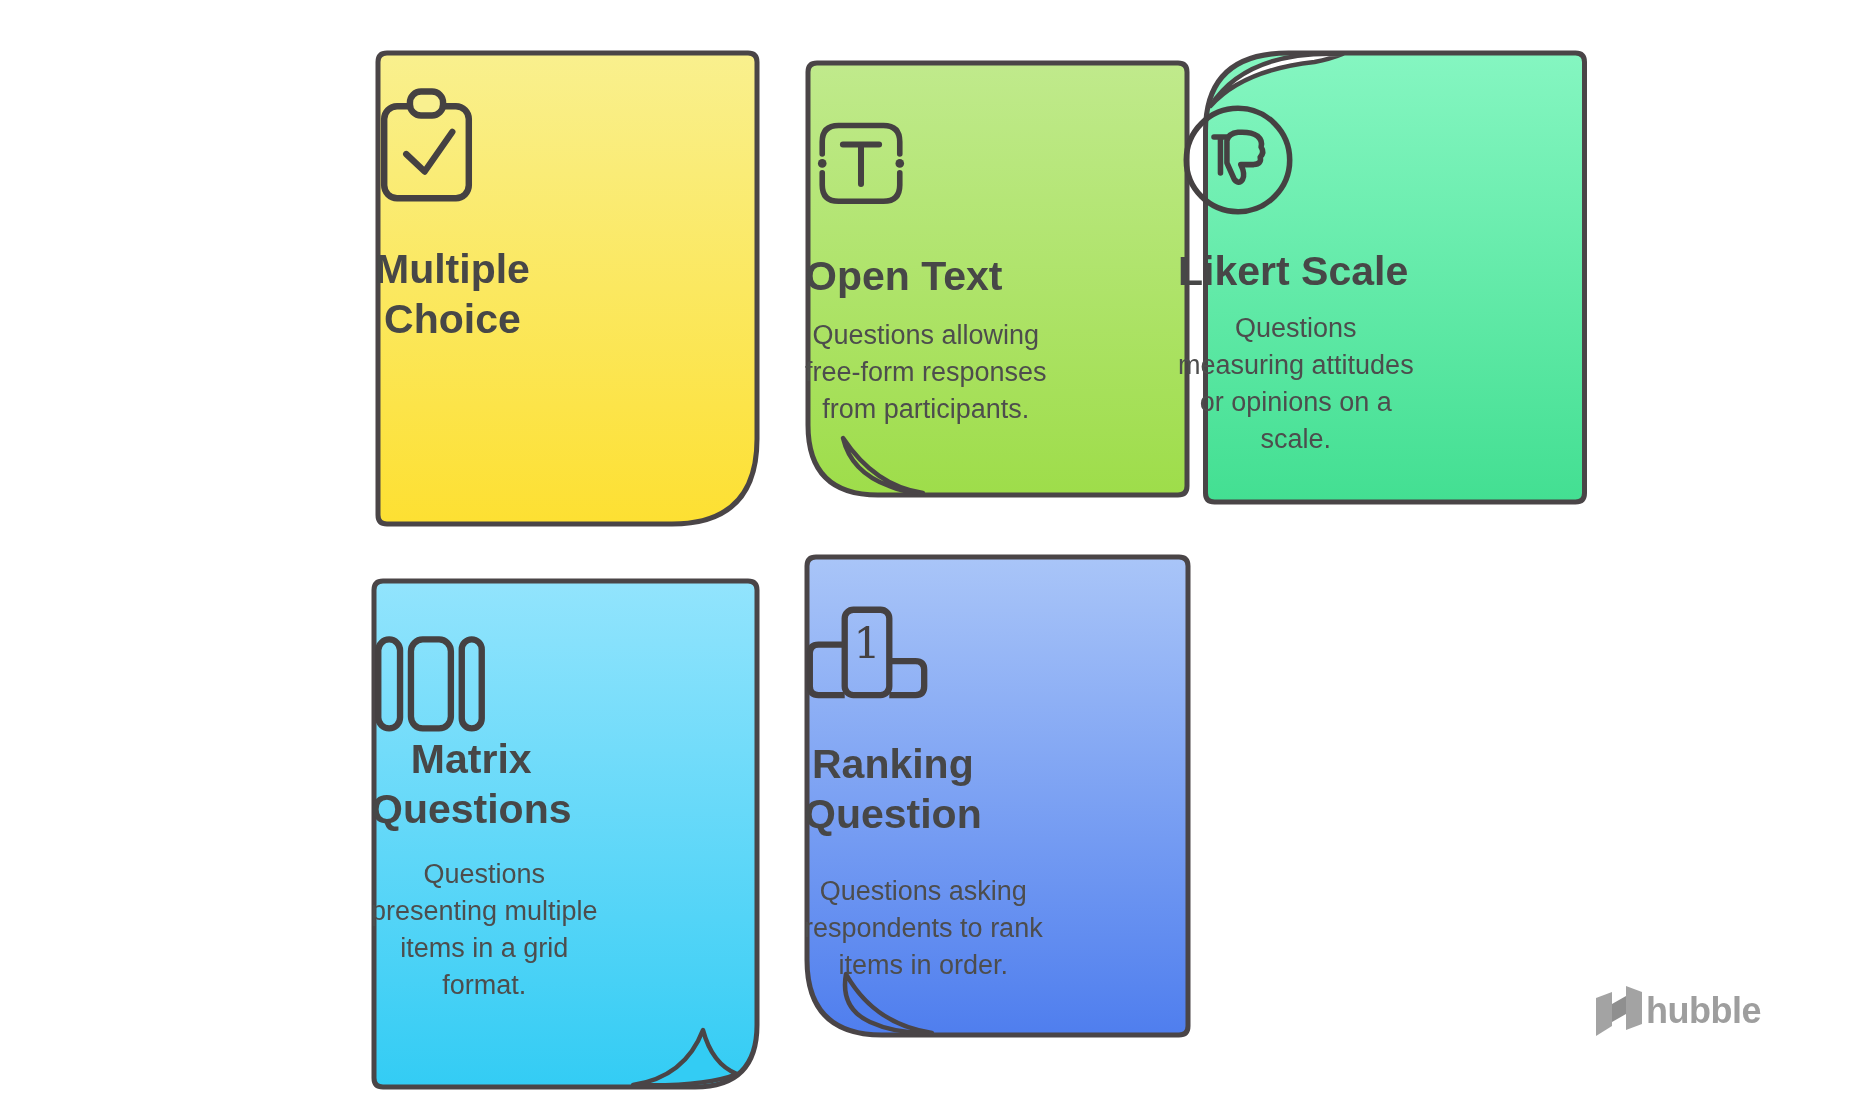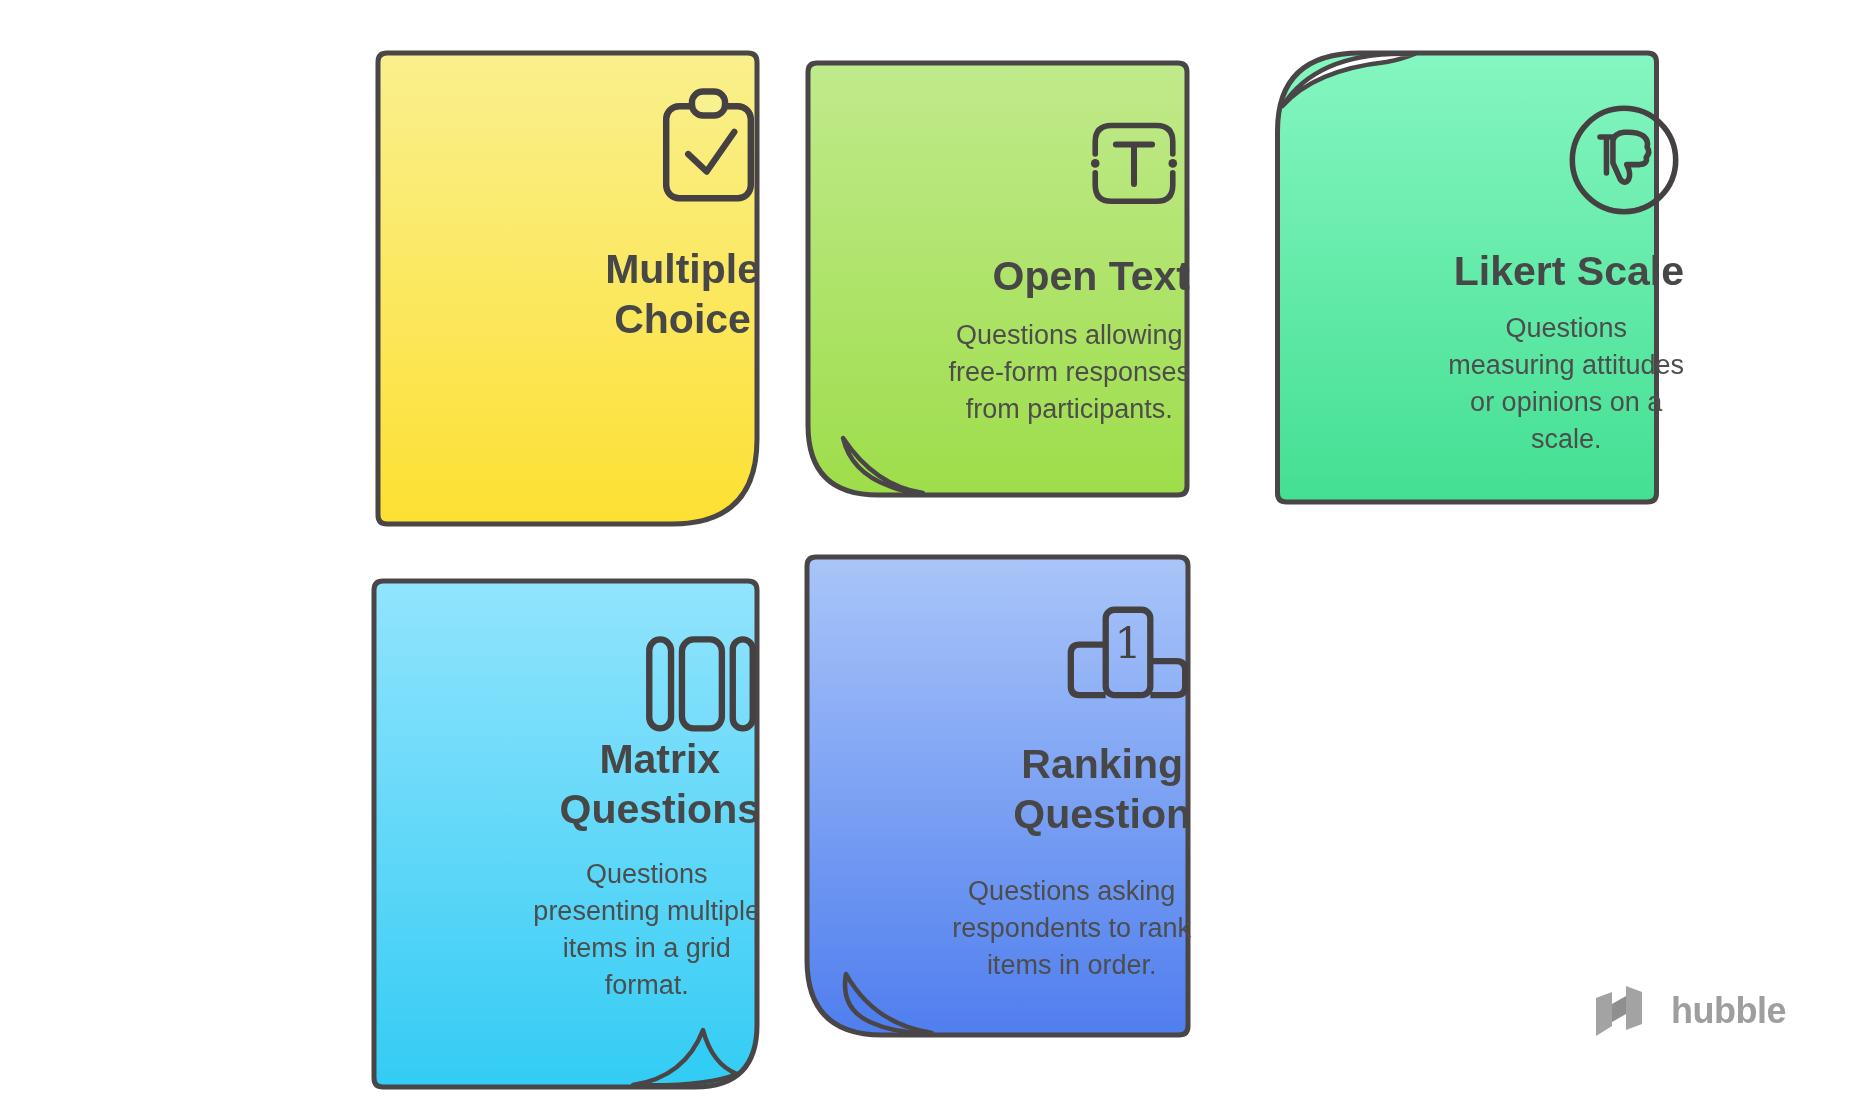--- a/index.html
+++ b/index.html
@@ -1,44 +1,44 @@
 <!DOCTYPE html>
 <html><head>
 <meta charset="utf-8">
 <style>
   html,body{margin:0;padding:0;background:#fff}
   .canvas{position:relative;width:1875px;height:1111px;background:#ffffff;overflow:hidden;
           font-family:"Liberation Sans",sans-serif}
   .card{position:absolute}
   .card .shape{position:absolute;left:0;top:0;width:100%;height:100%}
   .card .content{position:relative;height:100%;display:flex;flex-direction:column;
-                 align-items:flex-end;text-align:center}
+                 align-items:flex-start;text-align:center}
   .title{font-weight:700;font-size:41px;line-height:50px;color:#474747;white-space:pre-line}
   .desc{font-size:27px;line-height:37px;color:#4d4d4d;white-space:pre-line}
   .c1{left:375px;top:50px;width:385px;height:477px}
   .c2{left:805px;top:60px;width:385px;height:438px}
-  .c3{left:1250px;top:50px;width:434px;height:455px}
+  .c3{left:1178px;top:50px;width:434px;height:455px}
   .c4{left:371px;top:578px;width:389px;height:512px}
   .c5{left:804px;top:554px;width:387px;height:484px}
   .c1 .icon{width:103px;margin-top:36px}
   .c2 .icon{width:112px;margin-top:56px}
   .c3 .icon{width:120px;margin-top:50px}
   .c4 .icon{width:118px;margin-top:56px}
   .c5 .icon{width:126px;margin-top:48px}
   .c1 .title{margin-top:42px}
   .c2 .title{margin-top:40px}
   .c3 .title{margin-top:26px}
   .c4 .title{}
   .c5 .title{margin-top:40px}
   .c1 .desc{margin-top:24px}
   .c2 .desc{margin-top:16px}
   .c3 .desc{margin-top:14px}
   .c4 .desc{margin-top:22px}
   .c5 .desc{margin-top:34px}
-  .brand{position:absolute;left:1594px;top:984px;display:flex;align-items:center;gap:27px}
+  .brand{position:absolute;left:1594px;top:984px;display:flex;align-items:center;gap:2px}
   .brand .mark{width:50px;height:54px}
   .brand .word{font-size:36px;font-weight:700;color:#9e9e9e;letter-spacing:-0.5px}
 </style>
 </head>
 <body>
 
 <div class="canvas">
 
   <div class="card c1">
     <svg class="shape" viewBox="0 0 385 477">

